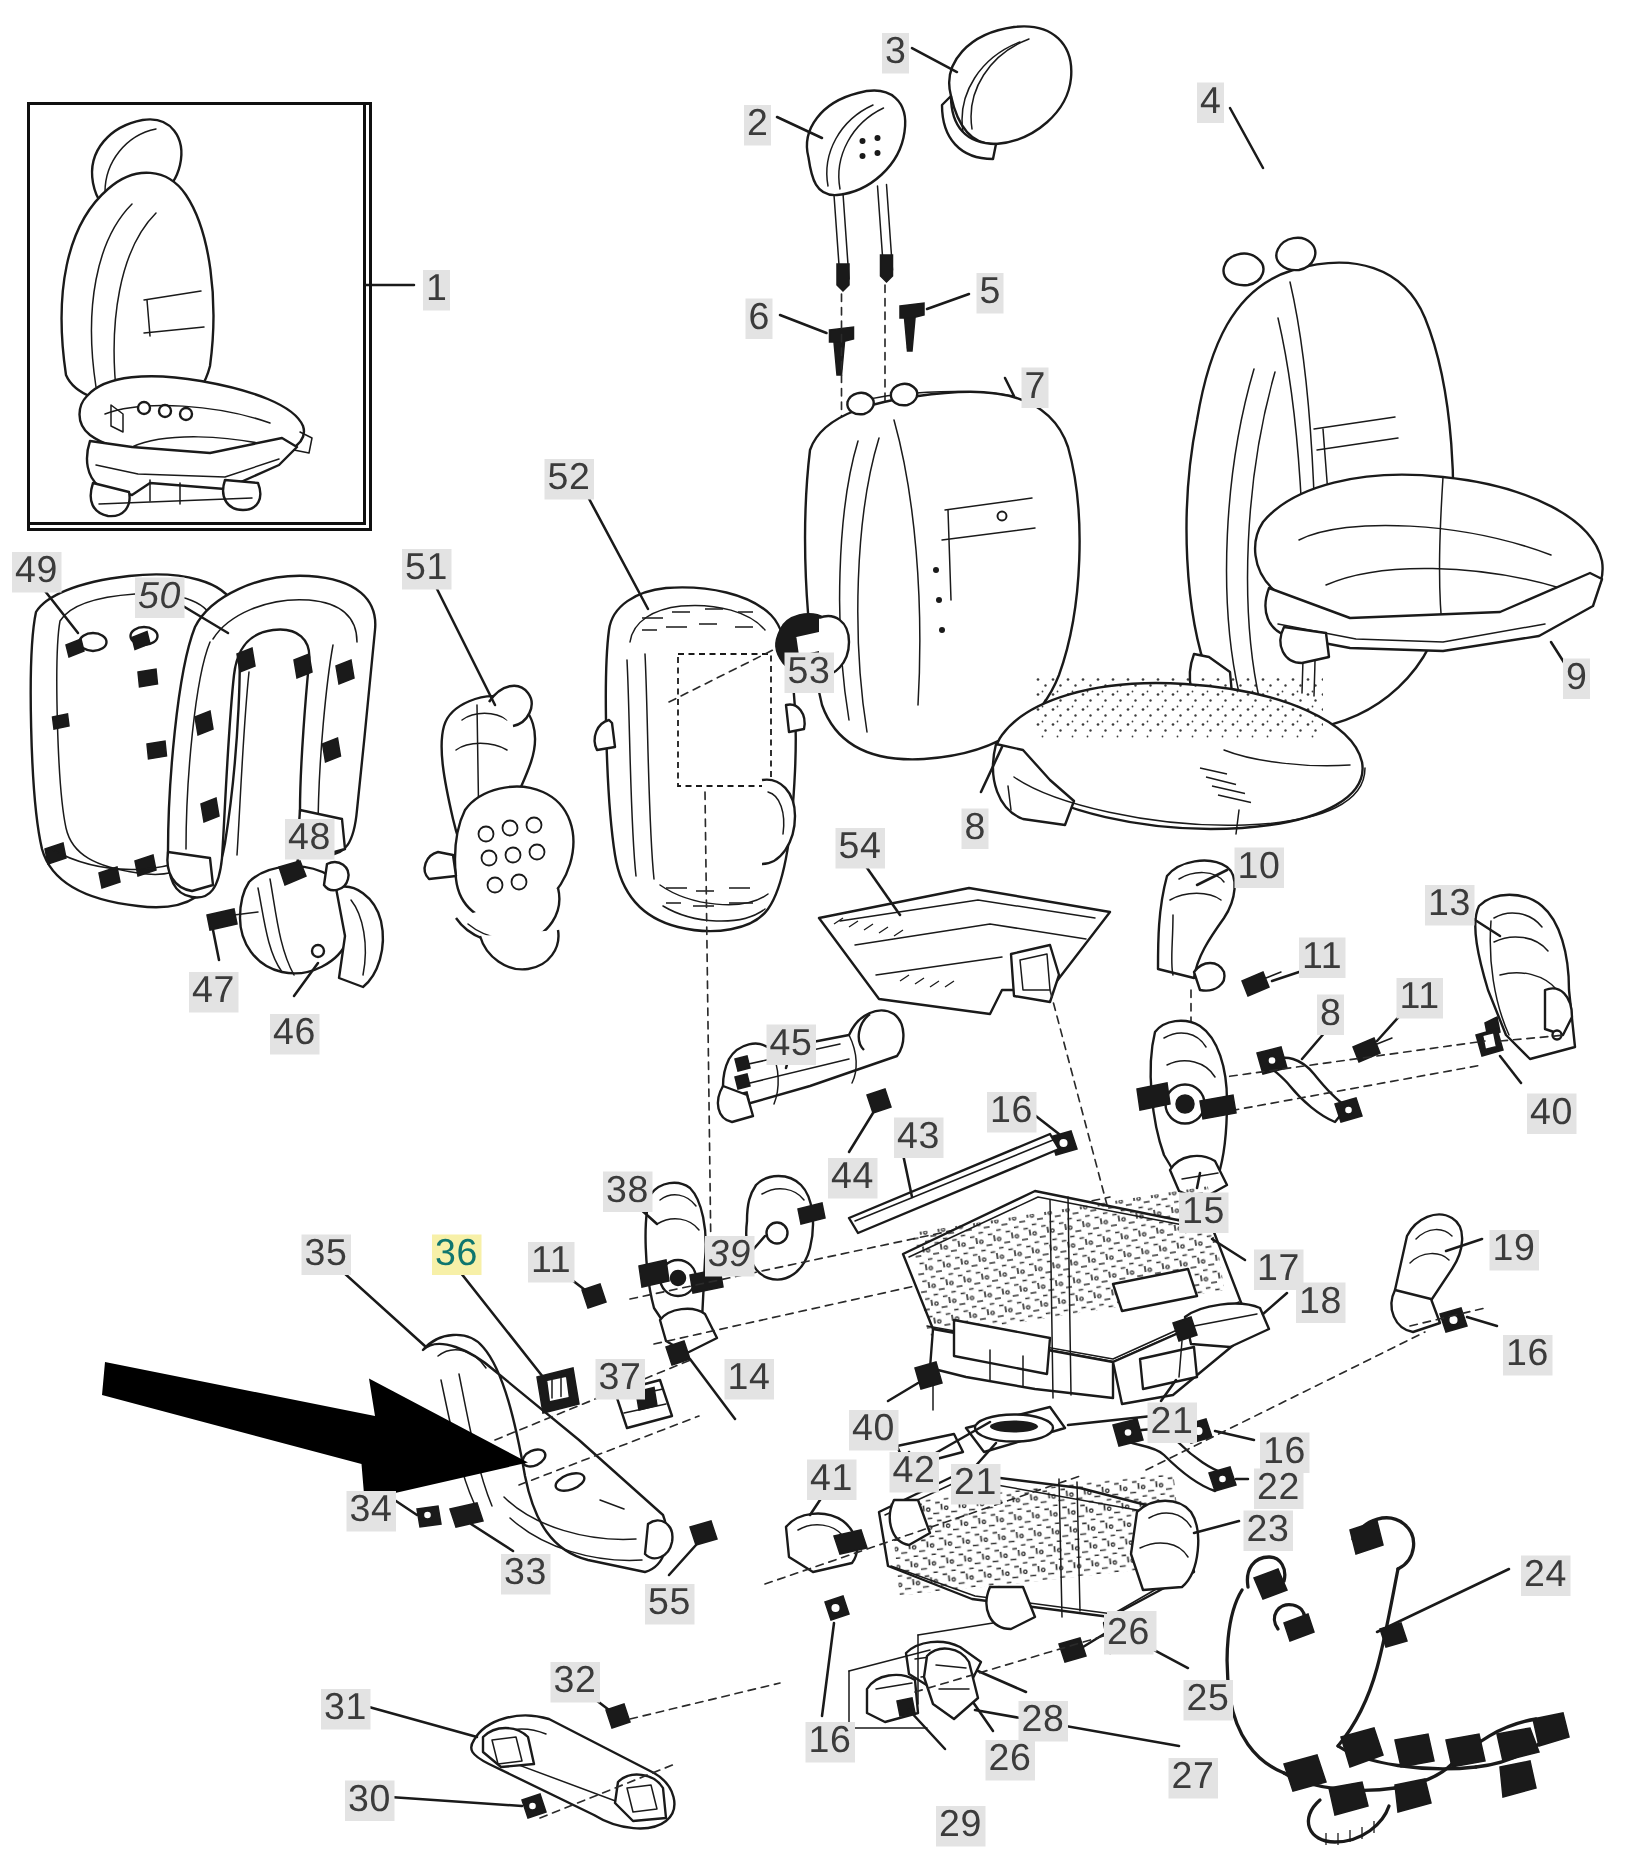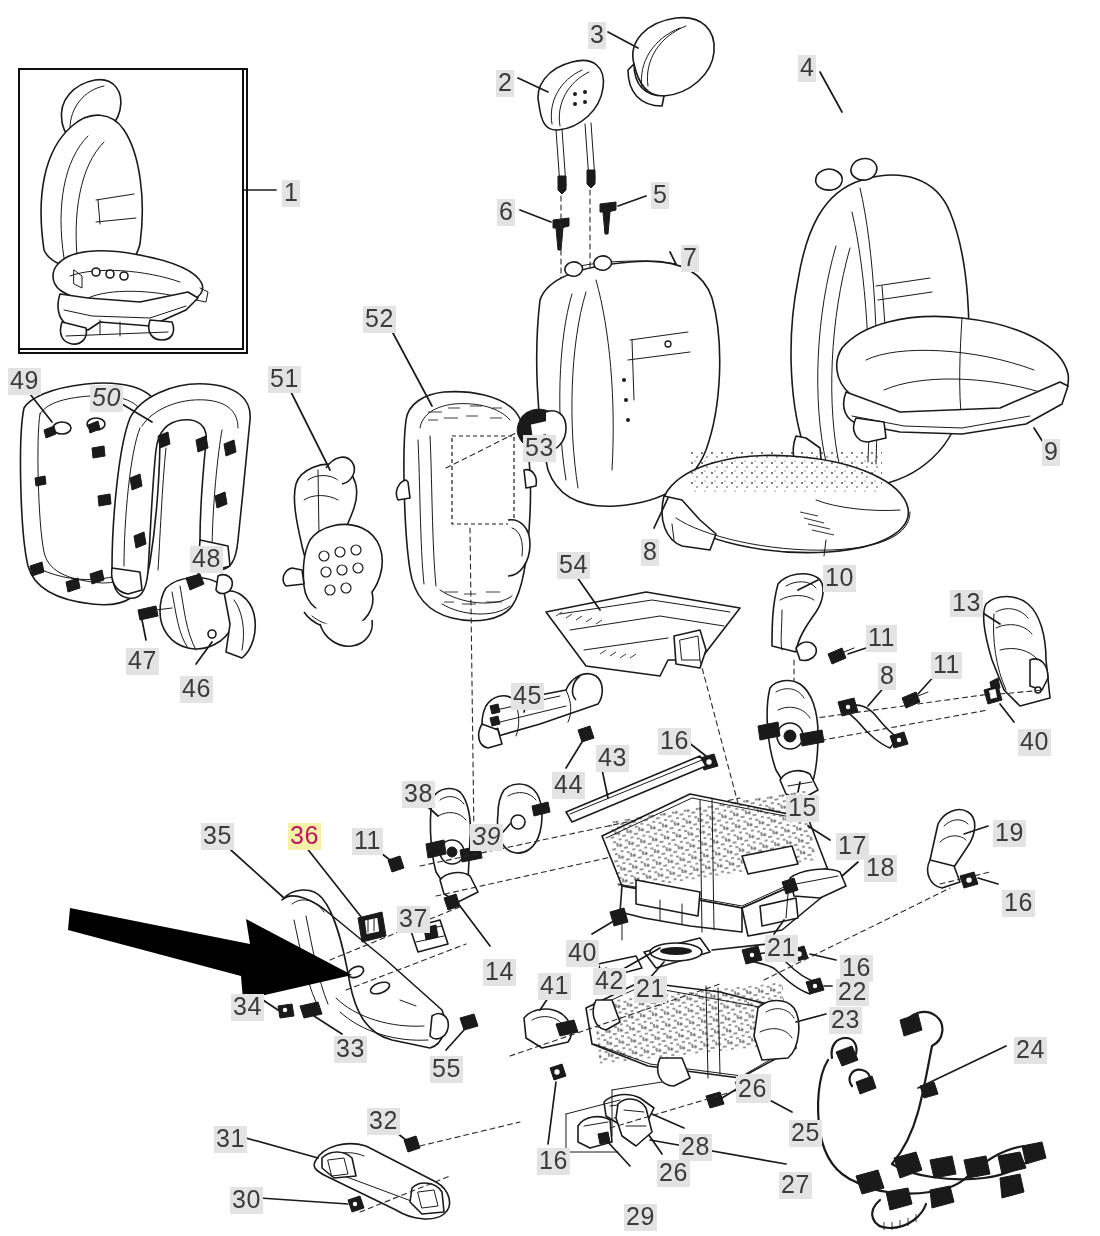--- a/index.html
+++ b/index.html
@@ -22,21 +22,21 @@
     color:#3b3b3b;
     background:#e3e3e3;
     line-height:1.02;
     padding:0px 2px 1px 2px;
     letter-spacing:0.5px;
     white-space:nowrap;
     user-select:none;
   }
   .lbl.hl{
     background:#f7f0a8;
-    color:#be185d;
+    color:#0f766e;
   }
   
   .inset-frame{
     position:absolute;
     border:2px solid #101010;
     background:transparent;
   }
 </style>
 </head>
 <body>
@@ -742,21 +742,21 @@
       <div class="lbl" style="left: 538px; top: 973px;">41</div>
       <div class="lbl" style="left: 593px; top: 968px;">42</div>
       <div class="lbl" style="left: 634px; top: 976px;">21</div>
       <div class="lbl" style="left: 736px; top: 1076px;">26</div>
       <div class="lbl" style="left: 334px; top: 1036px;">33</div>
       <div class="lbl" style="left: 231px; top: 994px;">34</div>
       <div class="lbl" style="left: 201px; top: 823px;">35</div>
       <div class="lbl hl" style="left: 288px; top: 823px;">36</div>
       <div class="lbl" style="left: 352px; top: 828px;">11</div>
       <div class="lbl" style="left: 397px; top: 906px;">37</div>
-      <div class="lbl" style="left: 483px; top: 959px;">14</div>
+      <div class="lbl" style="left: 483px; top: 906px;">14</div>
       <div class="lbl" style="left: 430px; top: 1056px;">55</div>
       <div class="lbl" style="left: 402px; top: 781px;">38</div>
       <div class="lbl" style="left: 470px; top: 824px; font-style: italic;">39</div>
       <div class="lbl" style="left: 566px; top: 940px;">40</div>
       <div class="lbl" style="left: 596px; top: 745px;">43</div>
       <div class="lbl" style="left: 552px; top: 772px;">44</div>
       <div class="lbl" style="left: 511px; top: 683px;">45</div>
       <div class="lbl" style="left: 180px; top: 676px;">46</div>
       <div class="lbl" style="left: 126px; top: 648px;">47</div>
       <div class="lbl" style="left: 190px; top: 546px;">48</div>

